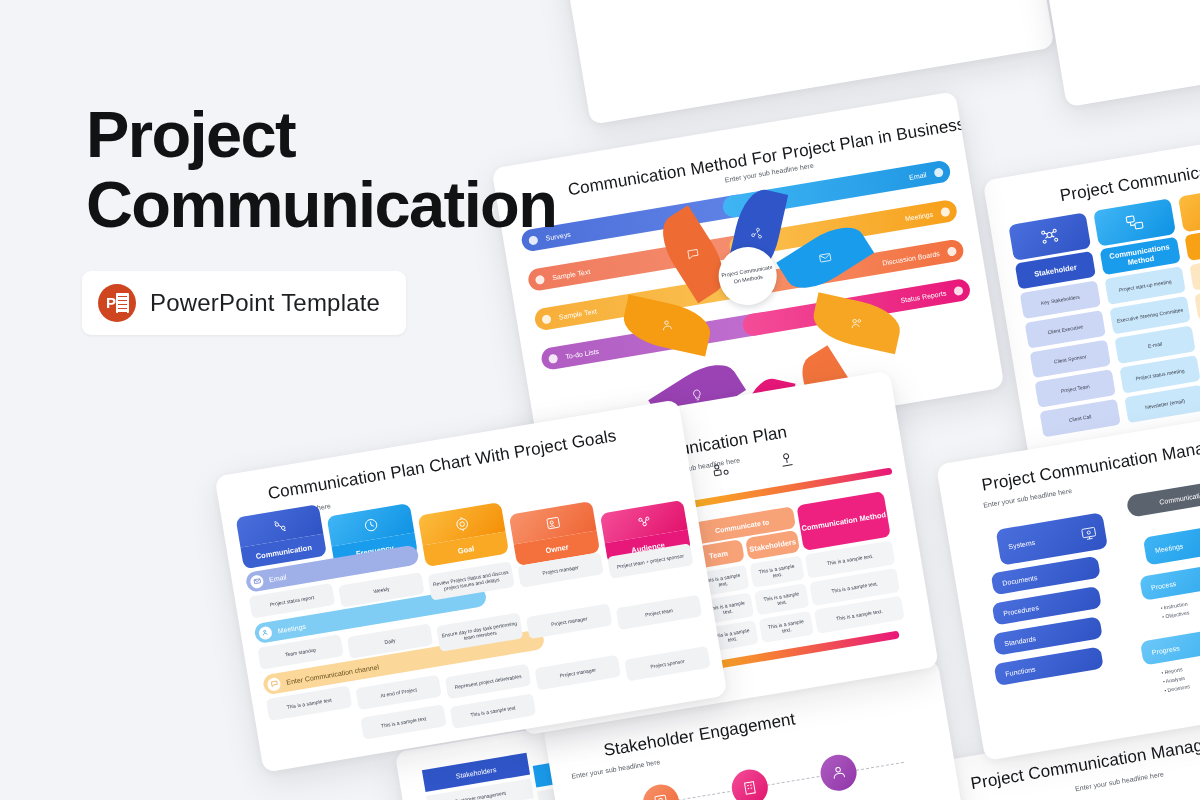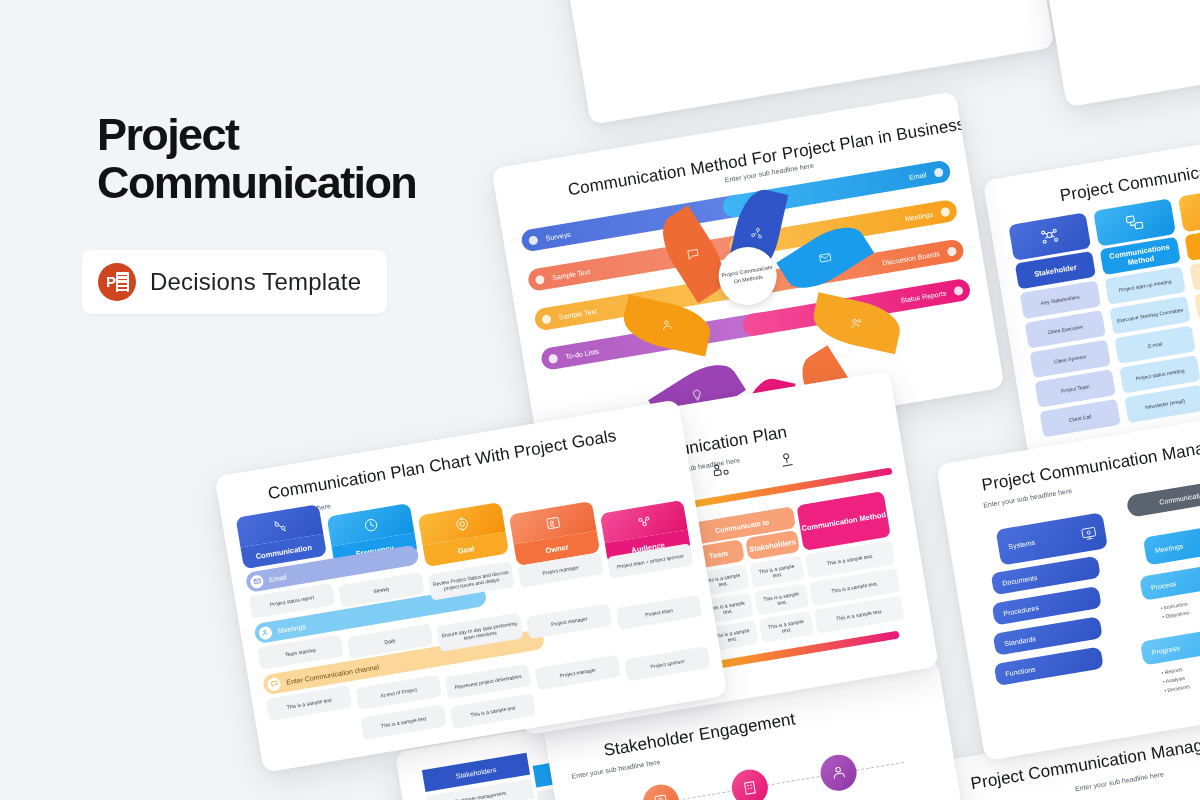--- a/index.html
+++ b/index.html
@@ -8,22 +8,22 @@
     width:1200px;height:800px;overflow:hidden;position:relative;
     background:#f3f4f7;
     font-family:"Liberation Sans", sans-serif;
   }
   .stage{position:absolute;inset:0;overflow:hidden;}
 
   
   .hero{position:absolute;left:82px;top:96px;width:430px;z-index:60;}
   .hero-title{
     font-family:"Liberation Sans", sans-serif;
-    font-weight:bold;font-size:45px;line-height:1.07;
-    letter-spacing:-1.6px;color:#111214;margin:15px;
+    font-weight:bold;font-size:65px;line-height:1.07;
+    letter-spacing:-1.6px;color:#111214;margin:4px;
   }
   .hero-title .ln{display:block;white-space:nowrap;}
   .badge{
     margin-top:28px;display:inline-flex;align-items:center;gap:14px;
     background:#ffffff;border-radius:9px;padding:13px 26px 13px 16px;
     box-shadow:0 1px 3px rgba(16,24,40,.06);
   }
   .ppt-ico{
     width:38px;height:38px;border-radius:50%;
     background:#cf4520;position:relative;flex:none;
@@ -622,17 +622,17 @@
       <span class="ppt-ico">
         <span class="pletter">P</span>
         <span class="doc">
             <i></i>
             <i></i>
             <i></i>
             <i></i>
             <i></i>
           </span>
       </span>
-      <span class="badge-label">Decisions Template</span>
+      <span class="badge-label">PowerPoint Template</span>
     </div>
   </div>
 
 </div>
 
 </body></html>

